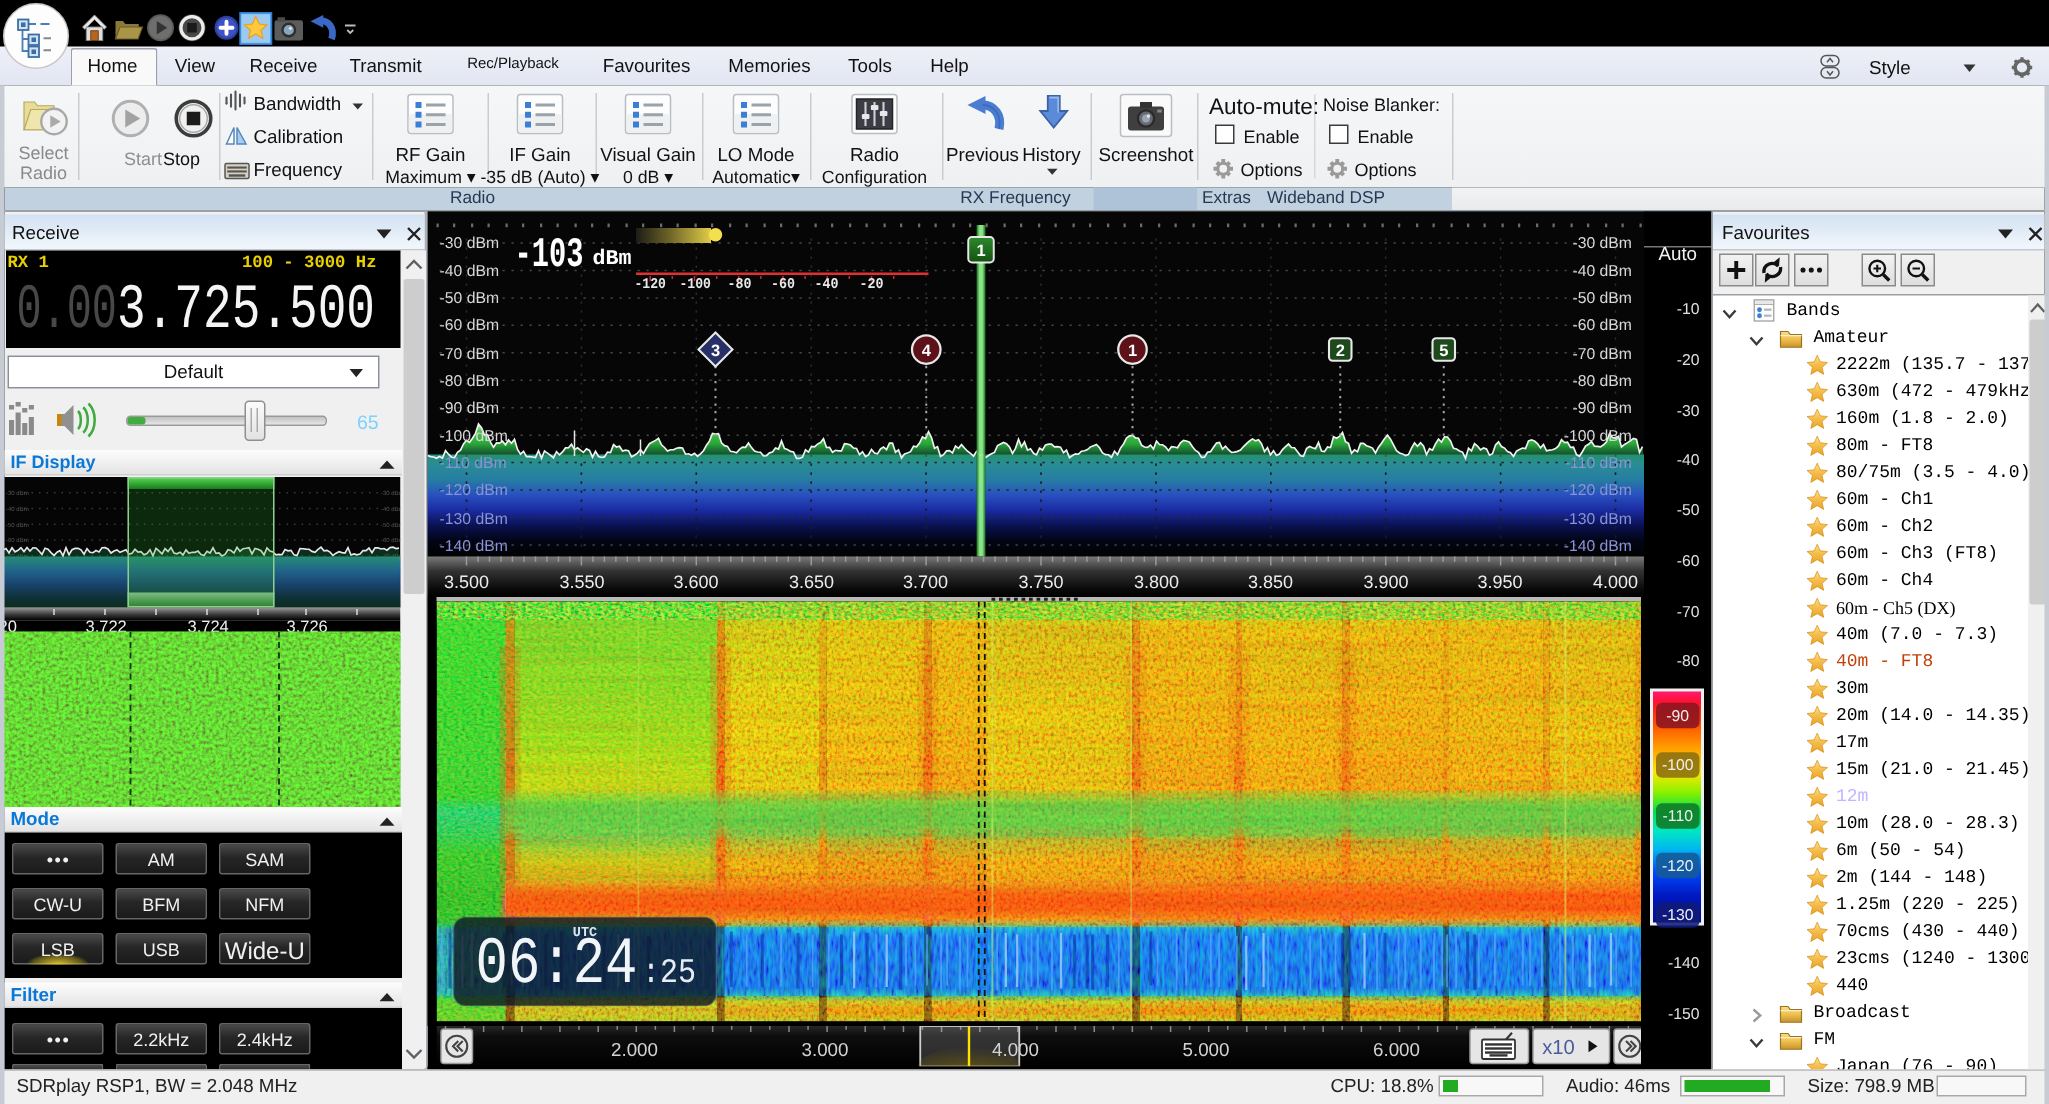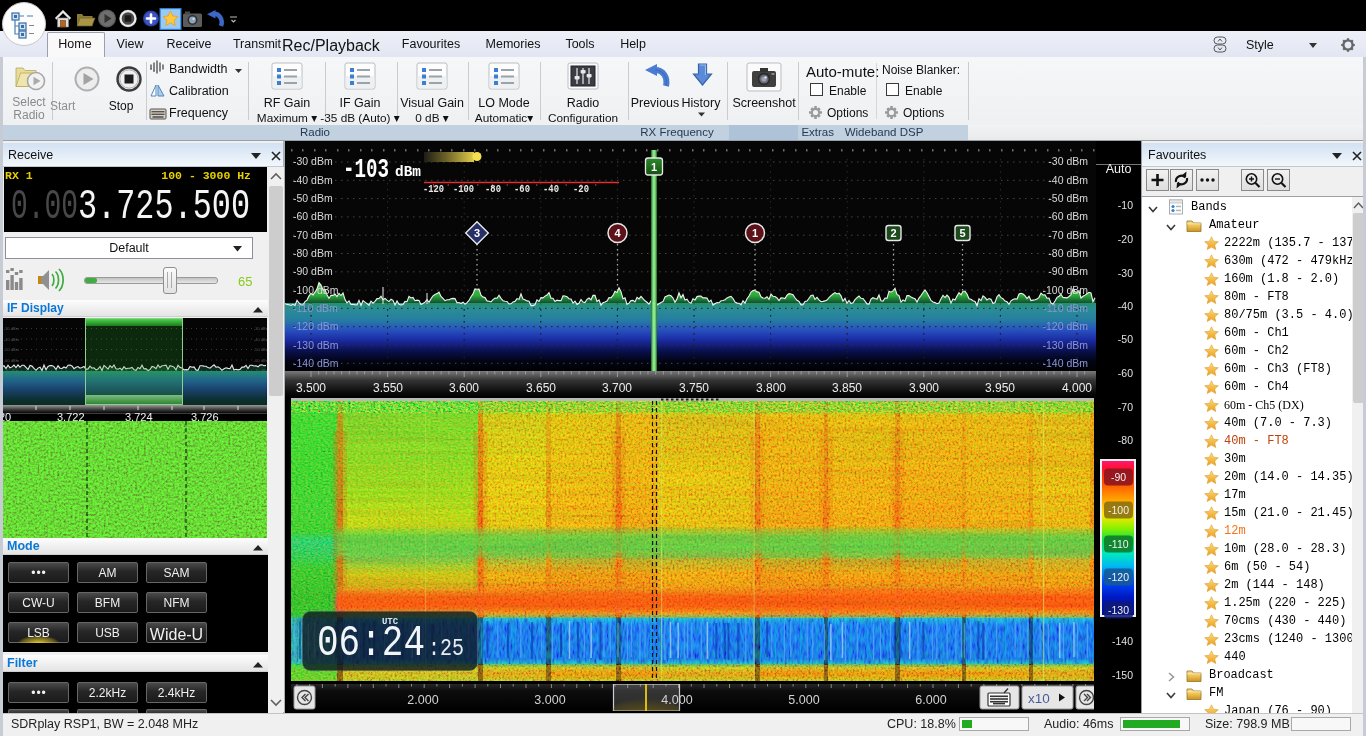--- a/index.html
+++ b/index.html
@@ -79,21 +79,21 @@
     </g>
 
 <path d="M180 9 h7 M181.5 12 l2 2 2 -2" stroke="#bbb" stroke-width="1.2" fill="none"></path>
 </svg>
 <div class="ab" style="left:0;top:31px;width:1366px;height:26px;background:linear-gradient(#eef0f8,#e2e6f2)"></div>
 <div class="ab" style="left:47px;top:32px;width:58px;height:25px;background:#f9f9f9;border:1px solid #9aa0ad;border-bottom:none;border-radius:2px 2px 0 0"></div>
 <div class="ab" style="left:15px;top:37px;width:120px;text-align:center;font-size:12.5px;color:#111;">Home</div>
 <div class="ab" style="left:70px;top:37px;width:120px;text-align:center;font-size:12.5px;color:#111;">View</div>
 <div class="ab" style="left:129px;top:37px;width:120px;text-align:center;font-size:12.5px;color:#111;">Receive</div>
 <div class="ab" style="left:197px;top:37px;width:120px;text-align:center;font-size:12.5px;color:#111;">Transmit</div>
-<div class="ab" style="left:282px;top:37px;width:120px;font-size:16px;color:#111;">Rec/Playback</div>
+<div class="ab" style="left:282px;top:37px;width:120px;text-align:center;font-size:10px;color:#111;">Rec/Playback</div>
 <div class="ab" style="left:371px;top:37px;width:120px;text-align:center;font-size:12.5px;color:#111;">Favourites</div>
 <div class="ab" style="left:453px;top:37px;width:120px;text-align:center;font-size:12.5px;color:#111;">Memories</div>
 <div class="ab" style="left:520px;top:37px;width:120px;text-align:center;font-size:12.5px;color:#111;">Tools</div>
 <div class="ab" style="left:573px;top:37px;width:120px;text-align:center;font-size:12.5px;color:#111;">Help</div>
 <svg class="ab" style="left:1212px;top:36px" width="150" height="18">
 <g stroke="#555" stroke-width="1" fill="none">
 <rect x="2" y="1" width="12" height="7" rx="3.5"></rect>
       <rect x="2" y="9" width="12" height="7" rx="3.5"></rect>
 <path d="M6 5.5 l2 -2.5 2 2.5 M6 11.5 l2 2.5 2 -2.5" fill="none"></path>
 </g>
@@ -137,21 +137,21 @@
 <path d="M19.5 14.8 L26.5 19 L19.5 23.2 Z" fill="#aaa"></path>
 </g>
 <g transform="translate(67,64)"></g>
 <circle cx="79" cy="19" r="11.5" fill="#ededed" stroke="#b0b0b0" stroke-width="2"></circle>
 <path d="M75.5 13 L85.5 19 L75.5 25 Z" fill="#a2a2a2"></path>
 <circle cx="121" cy="19" r="11.5" fill="#f0f0f0" stroke="#3c3c3c" stroke-width="2.4"></circle>
 <circle cx="121" cy="19" r="9.2" fill="none" stroke="#aaa" stroke-width="1"></circle>
 <rect x="116.5" y="14.5" width="9" height="9" fill="#1c1c1c"></rect>
 </svg>
 <div class="ab" style="left:0px;top:96px;width:58px;text-align:center;font-size:12px;color:#8a8a8a;line-height:13px">Select<br>Radio</div>
-<div class="ab" style="left:50px;top:99px;width:58px;text-align:left;font-size:12px;color:#8f8f8f">Start</div>
+<div class="ab" style="left:50px;top:99px;width:58px;text-align:right;font-size:12px;color:#8f8f8f">Start</div>
 <div class="ab" style="left:92px;top:99px;width:58px;text-align:center;font-size:12px;color:#111">Stop</div>
 <svg class="ab" style="left:148px;top:60px" width="100" height="62">
 <g stroke="#555" stroke-width="1.4" stroke-linecap="round">
 <path d="M3 9 v-4 M6 11 v-8 M9 13 v-12 M12 11 v-8 M15 9 v-4"></path>
 <path d="M3 9 v0 M6 11 v0"></path>
 </g>
 <g transform="translate(1,24)">
 <path d="M2 12 L7 1 L7 12 Z" fill="#ffffff" stroke="#5588bb" stroke-width="1"></path>
 <path d="M9 12 L9 1 L15 12 Z" fill="#aaccee" stroke="#5588bb" stroke-width="1"></path>
 </g>
@@ -344,21 +344,21 @@
 <path d="M0 7 h5 l6 -6 v20 l-6 -6 h-5 z" fill="#909090"></path>
 <path d="M0 7 h3 v8 h-3 z" fill="#c8860a"></path>
 <path d="M14 5 c2.5 2.5 2.5 9.5 0 12 M17.5 2.5 c4 4 4 13 0 17 M21 0 c5.5 5.5 5.5 16.5 0 22" stroke="#3faa3f" stroke-width="1.7" fill="none"></path>
 </g>
 </svg>
 <div class="ab" style="left:84px;top:277px;width:134px;height:7px;background:linear-gradient(#c2c2c2,#e6e6e6);border:1px solid #9a9a9a;border-radius:3px"></div>
 <div class="ab" style="left:85px;top:278px;width:12px;height:5px;background:#3fae3f;border-radius:2px"></div>
 <div class="ab" style="left:163px;top:267px;width:14px;height:27px;background:linear-gradient(#fbfbfb,#e2e2e2);border:1px solid #8f8f8f;border-radius:3px"></div>
 <div class="ab" style="left:167px;top:272px;width:1px;height:16px;background:#aaa"></div>
 <div class="ab" style="left:171px;top:272px;width:1px;height:16px;background:#aaa"></div>
-<div class="ab" style="left:238px;top:274px;font-size:13px;color:#84cc16">65</div>
+<div class="ab" style="left:238px;top:274px;font-size:13px;color:#7dd3fc">65</div>
 <div class="ab" style="left:3px;top:300px;width:265px;height:17px;background:linear-gradient(#fdfdfd,#e4e4e4);border-bottom:1px solid #cfcfcf"></div>
 <div class="ab" style="left:7px;top:301px;font-size:12px;font-weight:bold;color:#0a78d6">IF Display</div>
 <svg class="ab" style="left:252px;top:306px" width="12" height="8">
     <path d="M1 6.5 l5 -5.5 5 5.5 z" fill="#222"></path>
   </svg>
 <svg class="ab" style="left:2px;top:318px" width="265" height="104">
 <rect width="265" height="87" fill="#050505"></rect>
 <g stroke="#3a3a3a" stroke-width="1" stroke-dasharray="1,4">
 <line x1="14" y1="10.5" x2="251" y2="10.5"></line>
 <line x1="14" y1="21.0" x2="251" y2="21.0"></line>
@@ -1704,21 +1704,21 @@
 <defs>
           <linearGradient id="stg" x1="0" y1="0" x2="0" y2="1">
             <stop offset="0" stop-color="#fce28a"></stop>
             <stop offset="0.5" stop-color="#f5bc4a"></stop>
             <stop offset="1" stop-color="#e8a428"></stop>
           </linearGradient>
         </defs>
 <path d="M7.5 0.8 L9.5 5.2 L14.3 5.7 L10.7 8.9 L11.8 13.6 L7.5 11.1 L3.2 13.6 L4.3 8.9 L0.7 5.7 L5.5 5.2 Z" fill="url(#stg)" stroke="#d89018" stroke-width="0.5"></path>
       </svg>
     </span>
-    <span style="position:absolute;left:82px;top:2px;font-family:'Liberation Mono',monospace;font-size:12px;color:#f97316;white-space:pre">12m</span>
+    <span style="position:absolute;left:82px;top:2px;font-family:'Liberation Mono',monospace;font-size:12px;color:#c4b5fd;white-space:pre">12m</span>
   </div>
 <div class="ab" style="left:0;top:540px;height:18px;overflow:hidden;left:1142px;width:210px">
     <span style="position:absolute;left:62px;top:1px;width:16px;height:16px">
       <svg width="15" height="15" viewBox="0 0 15 15" style="position:absolute;left:0;top:1px">
 <defs>
           <linearGradient id="stg" x1="0" y1="0" x2="0" y2="1">
             <stop offset="0" stop-color="#fce28a"></stop>
             <stop offset="0.5" stop-color="#f5bc4a"></stop>
             <stop offset="1" stop-color="#e8a428"></stop>
           </linearGradient>

